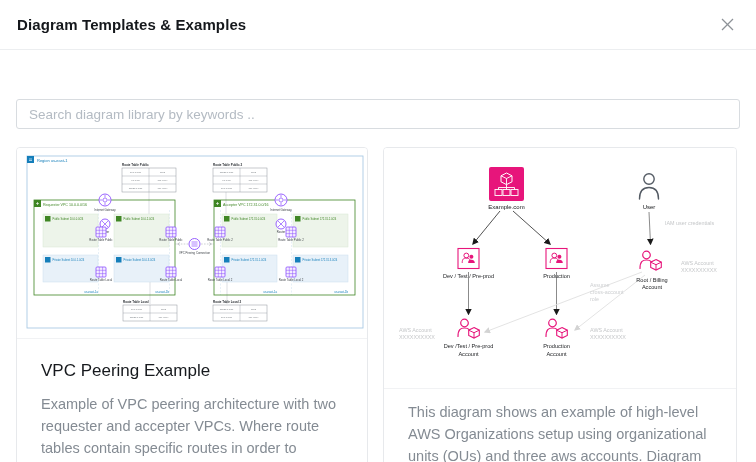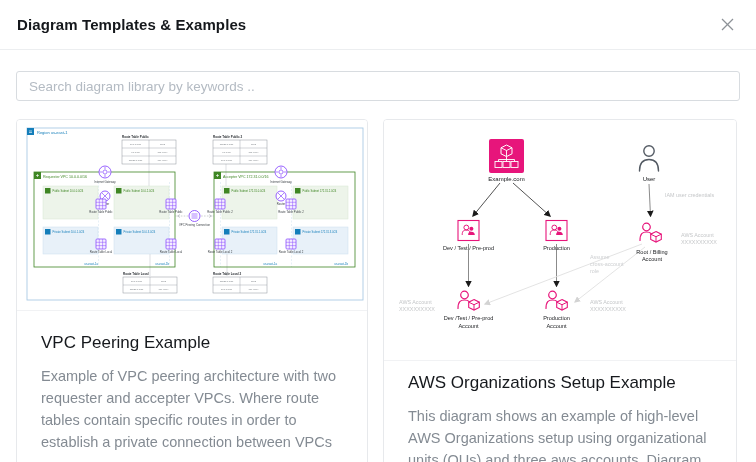--- a/index.html
+++ b/index.html
@@ -7,21 +7,21 @@
     width:756px;height:462px;overflow:hidden;background:#fff;
     font-family:"Liberation Sans", sans-serif;color:#16191D;position:relative;
   }
   .modal-header{height:50px;display:flex;align-items:center;justify-content:space-between;
     padding:0 17px;box-sizing:border-box;border-bottom:1px solid #ECEEF0;gap:44px;}
   .modal-title{font-size:15px;font-weight:700;color:#15181C;letter-spacing:.1px;}
   .close-btn{background:none;border:none;padding:4px;cursor:pointer;line-height:0;}
   .search-wrap{padding:21px 16px 18px 16px;}
   .search-input{width:100%;height:30px;box-sizing:border-box;border:1px solid #D8DCE0;
     border-radius:3px;padding:0 12px;font-size:13.5px;font-family:"Liberation Sans",sans-serif;
-    color:#3a3f44;outline:none;}
+    color:#3a3f44;outline:none;margin-top:28px;}
   .search-input::placeholder{color:#B4BBC3;}
   .cards{display:flex;gap:15px;padding:0 16px;align-items:flex-start;}
   .card{border:1px solid #E7E9EC;border-radius:4px;background:#fff;overflow:hidden;
     box-sizing:border-box;cursor:pointer;}
   .card-vpc{width:352px;min-height:420px;}
   .card-org{width:354px;min-height:420px;}
   .thumb{border-bottom:1px solid #F1F2F4;background:#fff;}
   .thumb svg{display:block;}
   .card-text{padding:22px 24px 18px 24px;}
   .card-org .card-text{padding-top:12px;}
@@ -319,18 +319,17 @@
         <text x="172.5" y="200" font-size="5.6" fill="#1D1F22" text-anchor="middle">Production</text>
         <text x="172.5" y="207.5" font-size="5.6" fill="#1D1F22" text-anchor="middle">Account</text>
 
         <text x="15" y="184" font-size="5.4" fill="#C5C7C9">AWS Account</text>
         <text x="15" y="190.5" font-size="5.4" fill="#C5C7C9">XXXXXXXXXX</text>
         <text x="206" y="184" font-size="5.4" fill="#C5C7C9">AWS Account</text>
         <text x="206" y="190.5" font-size="5.4" fill="#C5C7C9">XXXXXXXXXX</text>
       </svg>
     </div>
     <div class="card-text">
-      <h2 class="card-title">AWS Organizations Setup Example</h2>
       <p class="card-desc">This diagram shows an example of high-level AWS Organizations setup using organizational units (OUs) and three aws accounts. Diagram</p>
     </div>
   </div>
 
 </div>
 
 </body></html>

